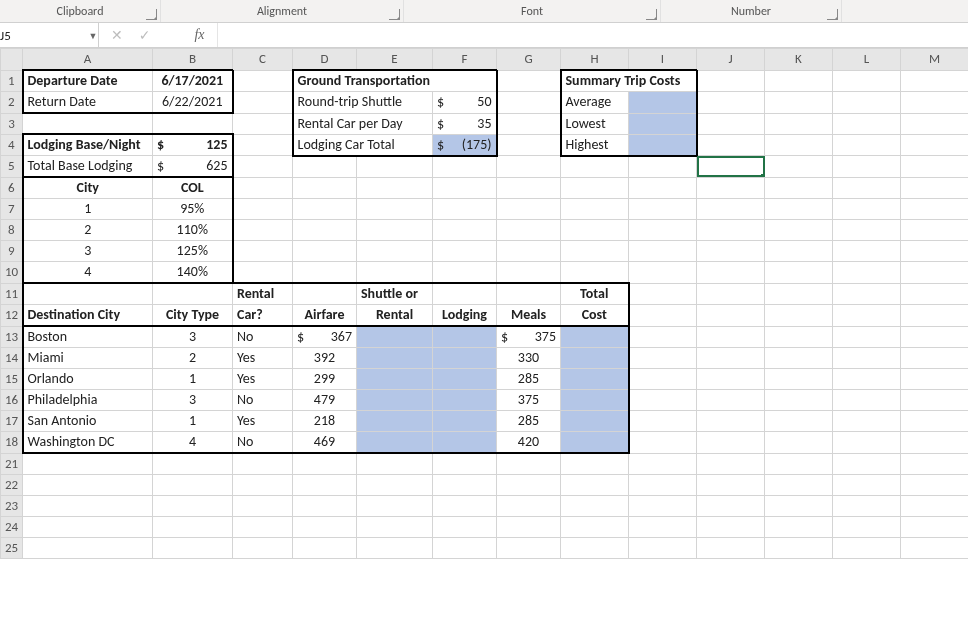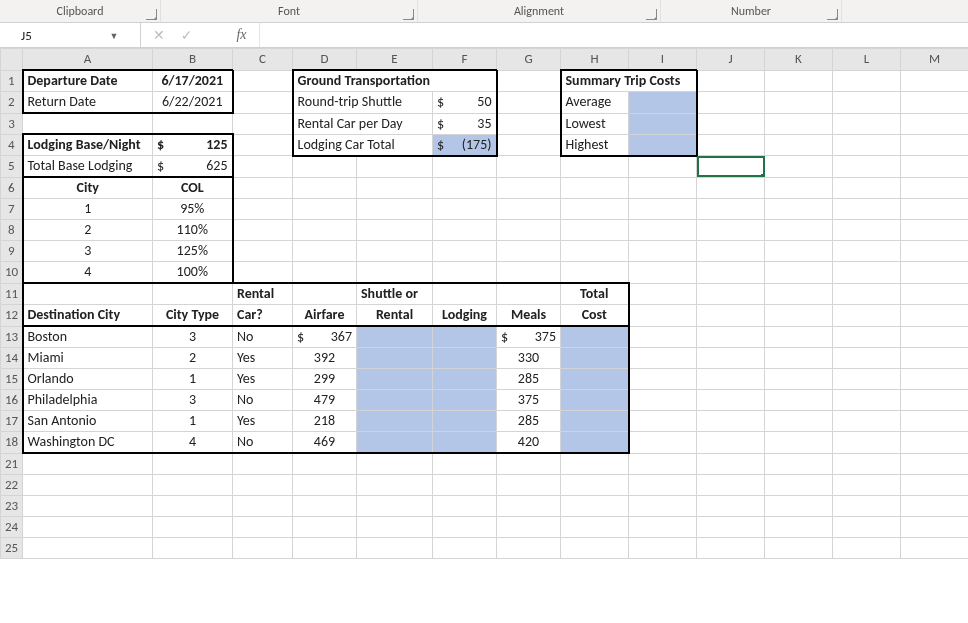--- a/index.html
+++ b/index.html
@@ -62,21 +62,21 @@
     align-items: stretch;
     height: 24px;
     border-bottom: 1px solid #d0d0d0;
     background: #fff;
   }
   .name-box {
     width: 98px;
     border-right: 1px solid #d0d0d0;
     display: flex;
     align-items: center;
-    padding: 0 21px;
+    padding: 0 0;
     justify-content: space-between;
     font-size: 13px;
   }
   .name-box .dd {
     width: 10px;
     text-align: center;
     color: #666;
     font-size: 9px;
   }
   .fx-icons {
@@ -190,26 +190,26 @@
   .cur .sym { padding-right:2px; }
 </style>
 </head>
 <body>
 
 <div class="ribbon-groups">
   <div class="rg" style="width:160px">
     <span>Clipboard</span>
     <span class="launcher"></span>
   </div>
+  <div class="rg" style="width:242px">
+    <span>Alignment</span>
+    <span class="launcher"></span>
+  </div>
   <div class="rg" style="width:256px">
     <span>Font</span>
-    <span class="launcher"></span>
-  </div>
-  <div class="rg" style="width:242px">
-    <span>Alignment</span>
     <span class="launcher"></span>
   </div>
   <div class="rg" style="width:180px">
     <span>Number</span>
     <span class="launcher"></span>
   </div>
   <div class="rg" style="flex:1;border-right:none"></div>
 </div>
 
 <div class="fx-row">
@@ -430,21 +430,21 @@
           <td></td>
           <td></td>
           <td></td>
           <td></td>
           <td></td>
           <td></td>
 </tr>
 <tr>
   <th class="rowhdr">10</th>
   <td class="r bl bb">4</td>
-  <td class="r br bb">100%</td>
+  <td class="r br bb">140%</td>
   <td></td>
           <td></td>
           <td></td>
           <td></td>
           <td></td>
           <td></td>
           <td></td>
           <td></td>
           <td></td>
           <td></td>

